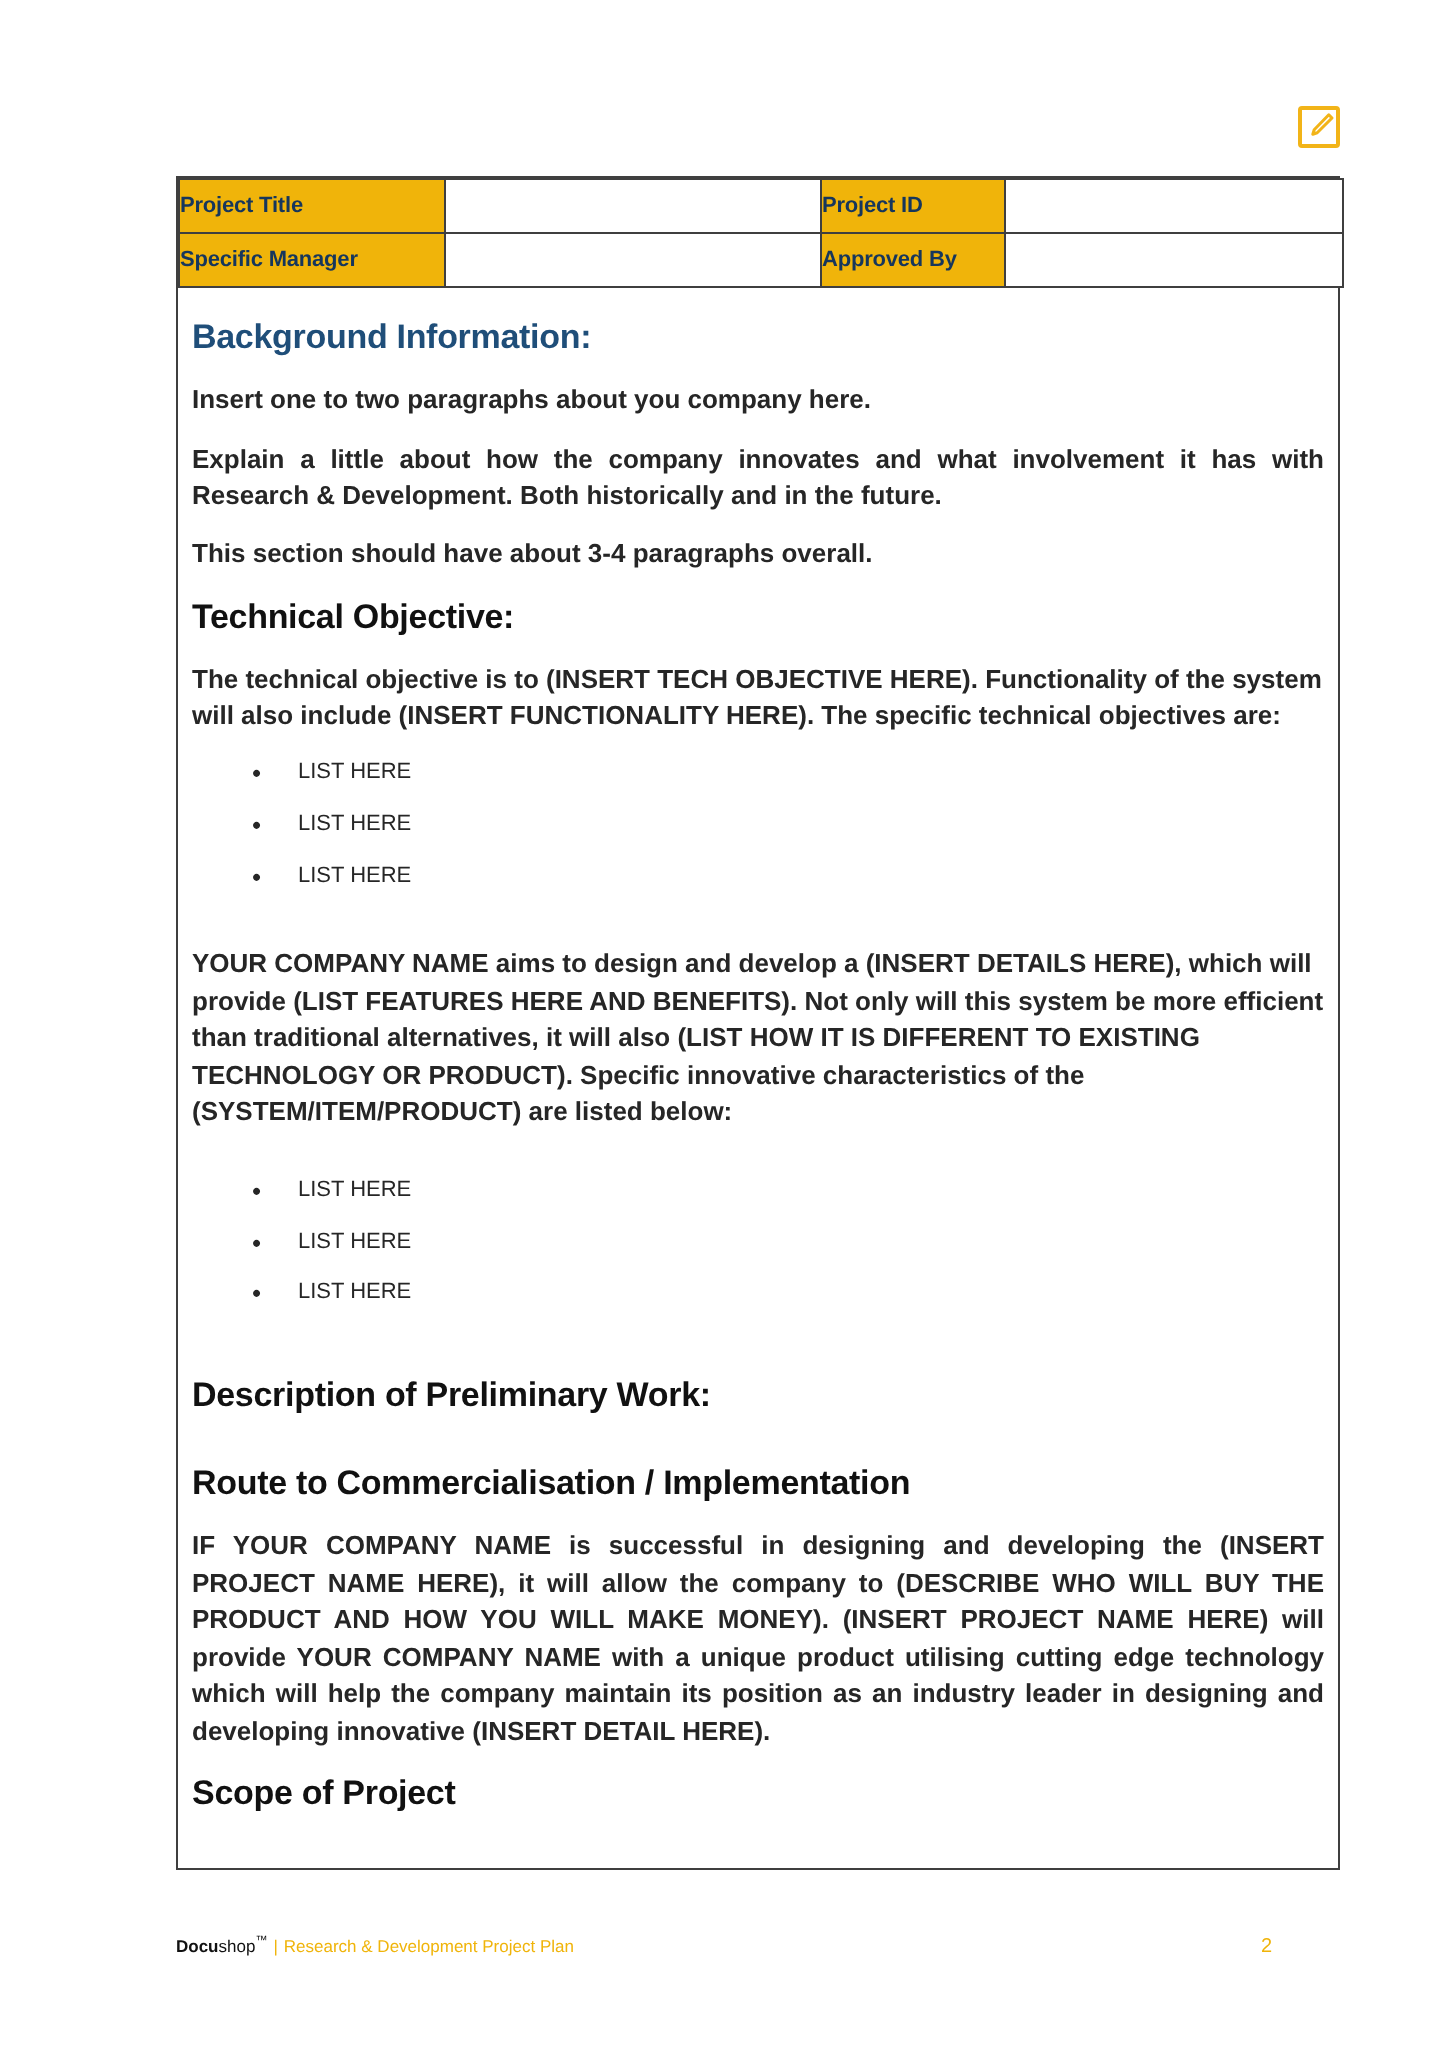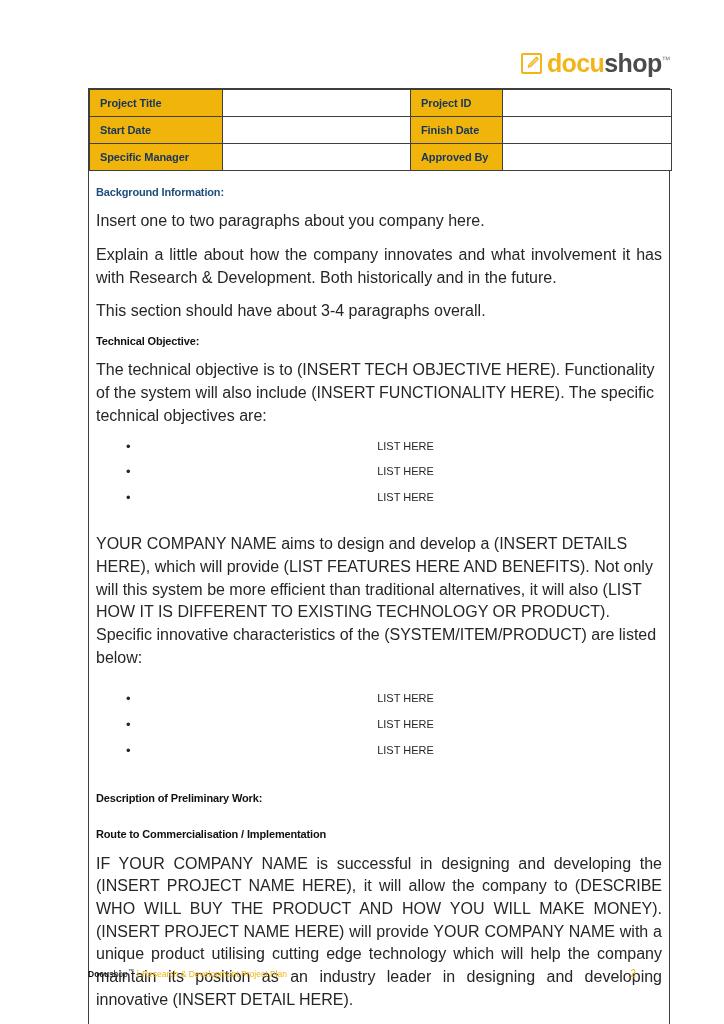--- a/index.html
+++ b/index.html
@@ -70,21 +70,21 @@
 
   
   table.info-table {
     width: 100%;
     border-collapse: collapse;
     table-layout: fixed;
   }
   table.info-table td {
     border: 1px solid #3f3f3f;
     height: 26px;
-    padding: 0 10px;
+    padding: 0 0;
     font-size: 11px;
     vertical-align: middle;
   }
   td.label-cell {
     background: #F0B40A;
     color: #16365C;
     font-weight: bold;
     font-size: 11.5px;
     letter-spacing: -0.1px;
   }
@@ -92,41 +92,41 @@
   .col-a { width: 133px; }
   .col-b { width: 188px; }
   .col-c { width: 92px; }
   .col-d { width: 169px; }
 
   
   .doc-body {
     padding: 14px 7px 14px 7px;
   }
   h2.sec-head {
-    font-size: 11px;
+    font-size: 17px;
     font-weight: bold;
     color: #111111;
     margin: 0 0 11px 0;
     letter-spacing: -0.15px;
     line-height: 1.3;
   }
   h2.sec-head.blue { color: #1F4E79; }
   p.para {
-    font-size: 16px;
+    font-size: 13px;
     line-height: 1.42;
     margin: 0 0 11px 0;
     color: #262626;
     text-align: justify;
+    font-weight: bold;
   }
   p.para.left { text-align: left; }
   ul.bullets {
     list-style: none;
     margin: 0 0 11px 0;
     padding: 0;
-    text-align: center;
   }
   ul.bullets li {
     font-size: 11px;
     line-height: 1.35;
     color: #262626;
     margin: 0 0 11px 0;
     padding-left: 53px;
     position: relative;
   }
   ul.bullets li:last-child { margin-bottom: 0; }
@@ -163,47 +163,40 @@
 </head>
 <body>
 
 <div class="page-header">
   <div class="logo">
     <span class="logo-mark">
       <svg width="18" height="18" viewBox="0 0 18 18">
         <path d="M12.4 2.4 L14.0 4.0 L6.6 11.4 L4.4 12.1 L5.1 9.9 Z" fill="none" stroke="#F2B418" stroke-width="1.5" stroke-linejoin="round"></path>
       </svg>
     </span>
-    <span class="logo-text"><span class="logo-docu">docu</span><span class="logo-shop">shop</span><span class="logo-tm">™</span></span>
   </div>
 </div>
 
 <div class="doc-frame">
 
   <table class="info-table">
     <colgroup>
       <col class="col-a">
         <col class="col-b">
         <col class="col-c">
         <col class="col-d">
     </colgroup>
     <tbody>
       <tr>
         <td class="label-cell">Project Title</td>
         <td class="value-cell"></td>
         <td class="label-cell">Project ID</td>
         <td class="value-cell"></td>
       </tr>
       <tr>
-        <td class="label-cell">Start Date</td>
-        <td class="value-cell"></td>
-        <td class="label-cell">Finish Date</td>
-        <td class="value-cell"></td>
-      </tr>
-      <tr>
         <td class="label-cell">Specific Manager</td>
         <td class="value-cell"></td>
         <td class="label-cell">Approved By</td>
         <td class="value-cell"></td>
       </tr>
     </tbody>
   </table>
 
   <div class="doc-body">
 

